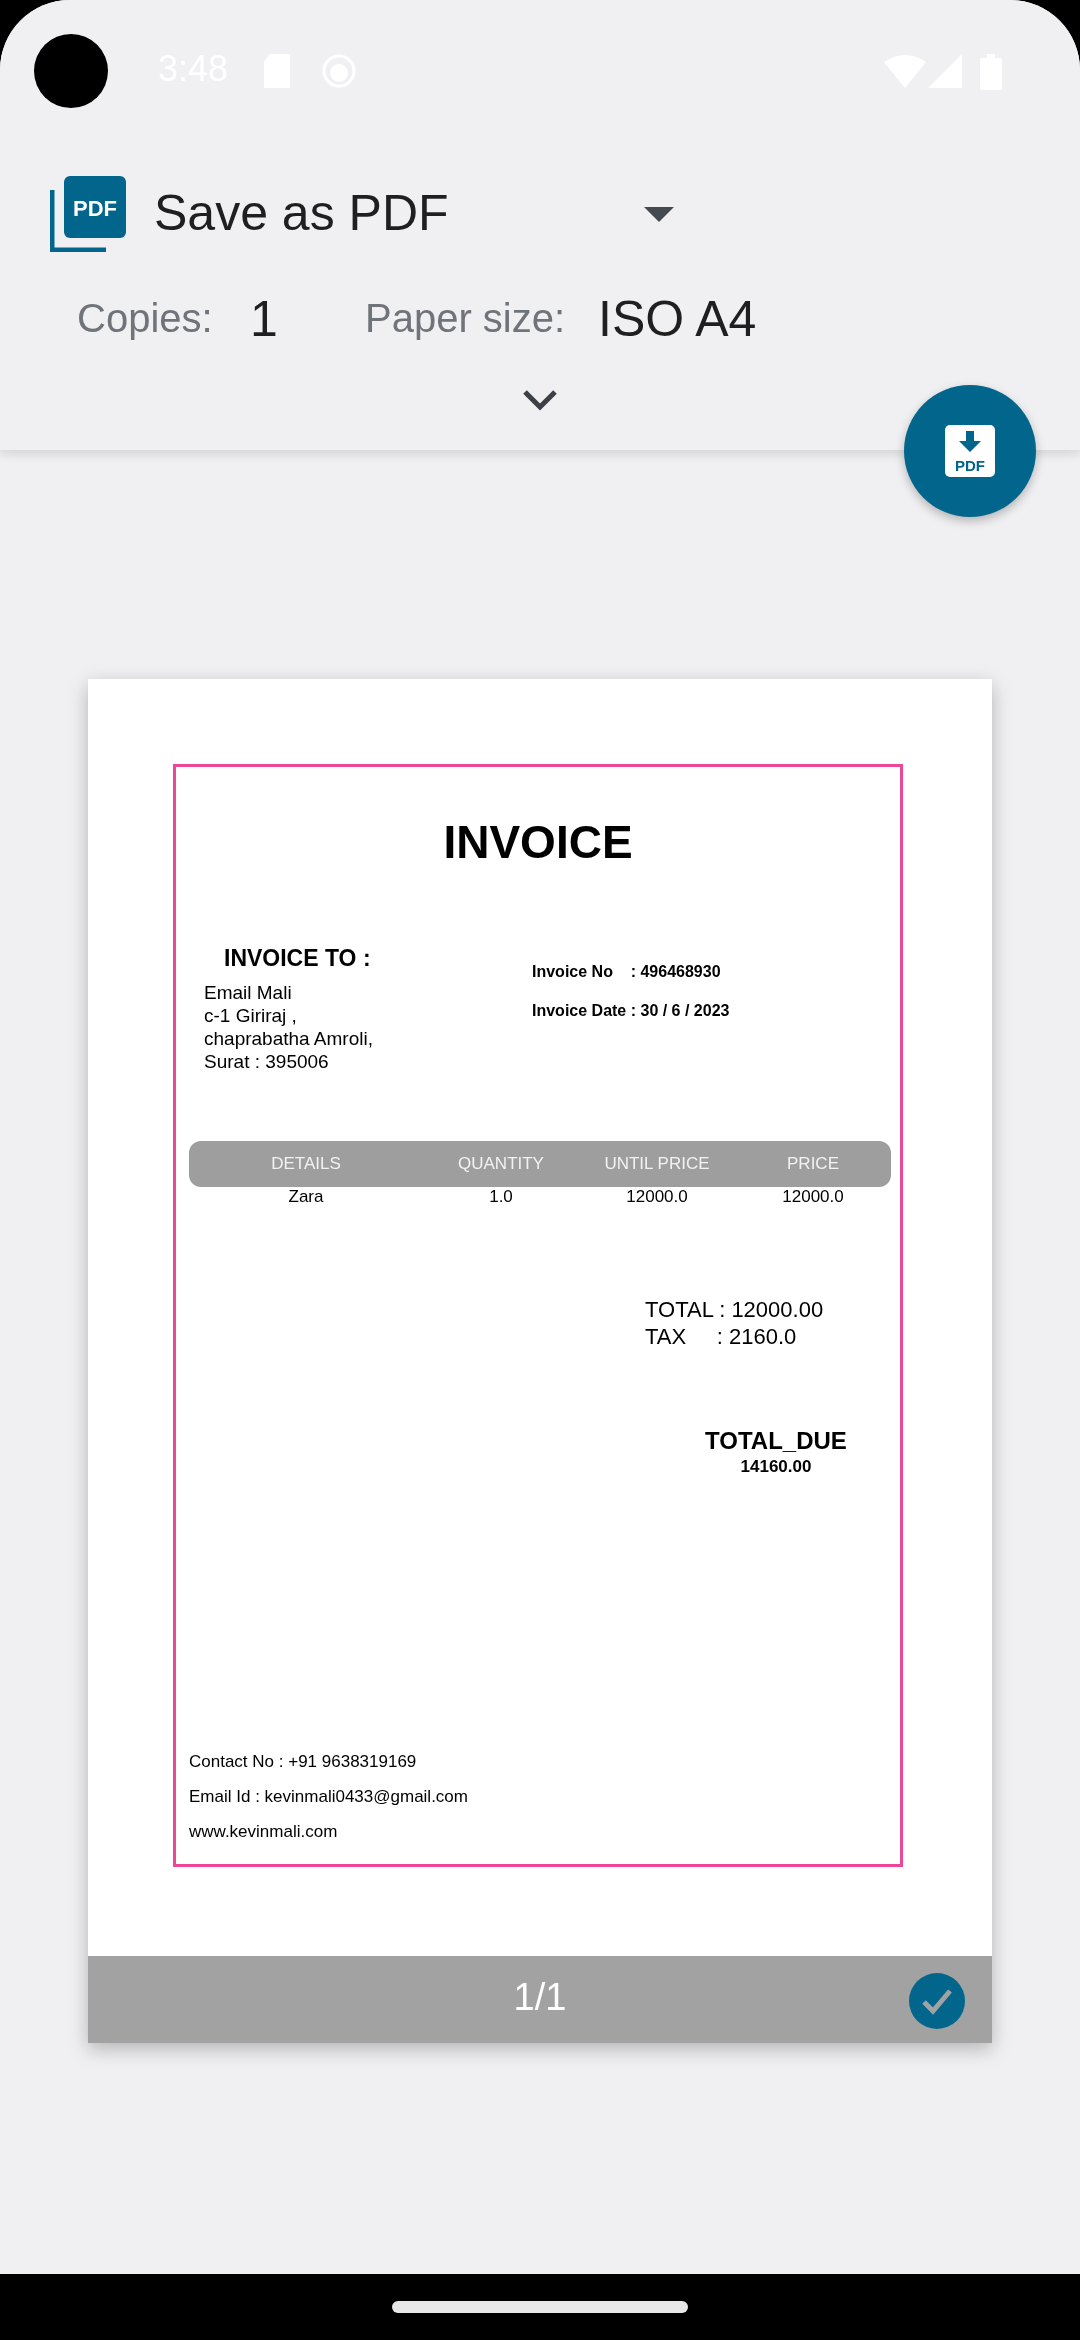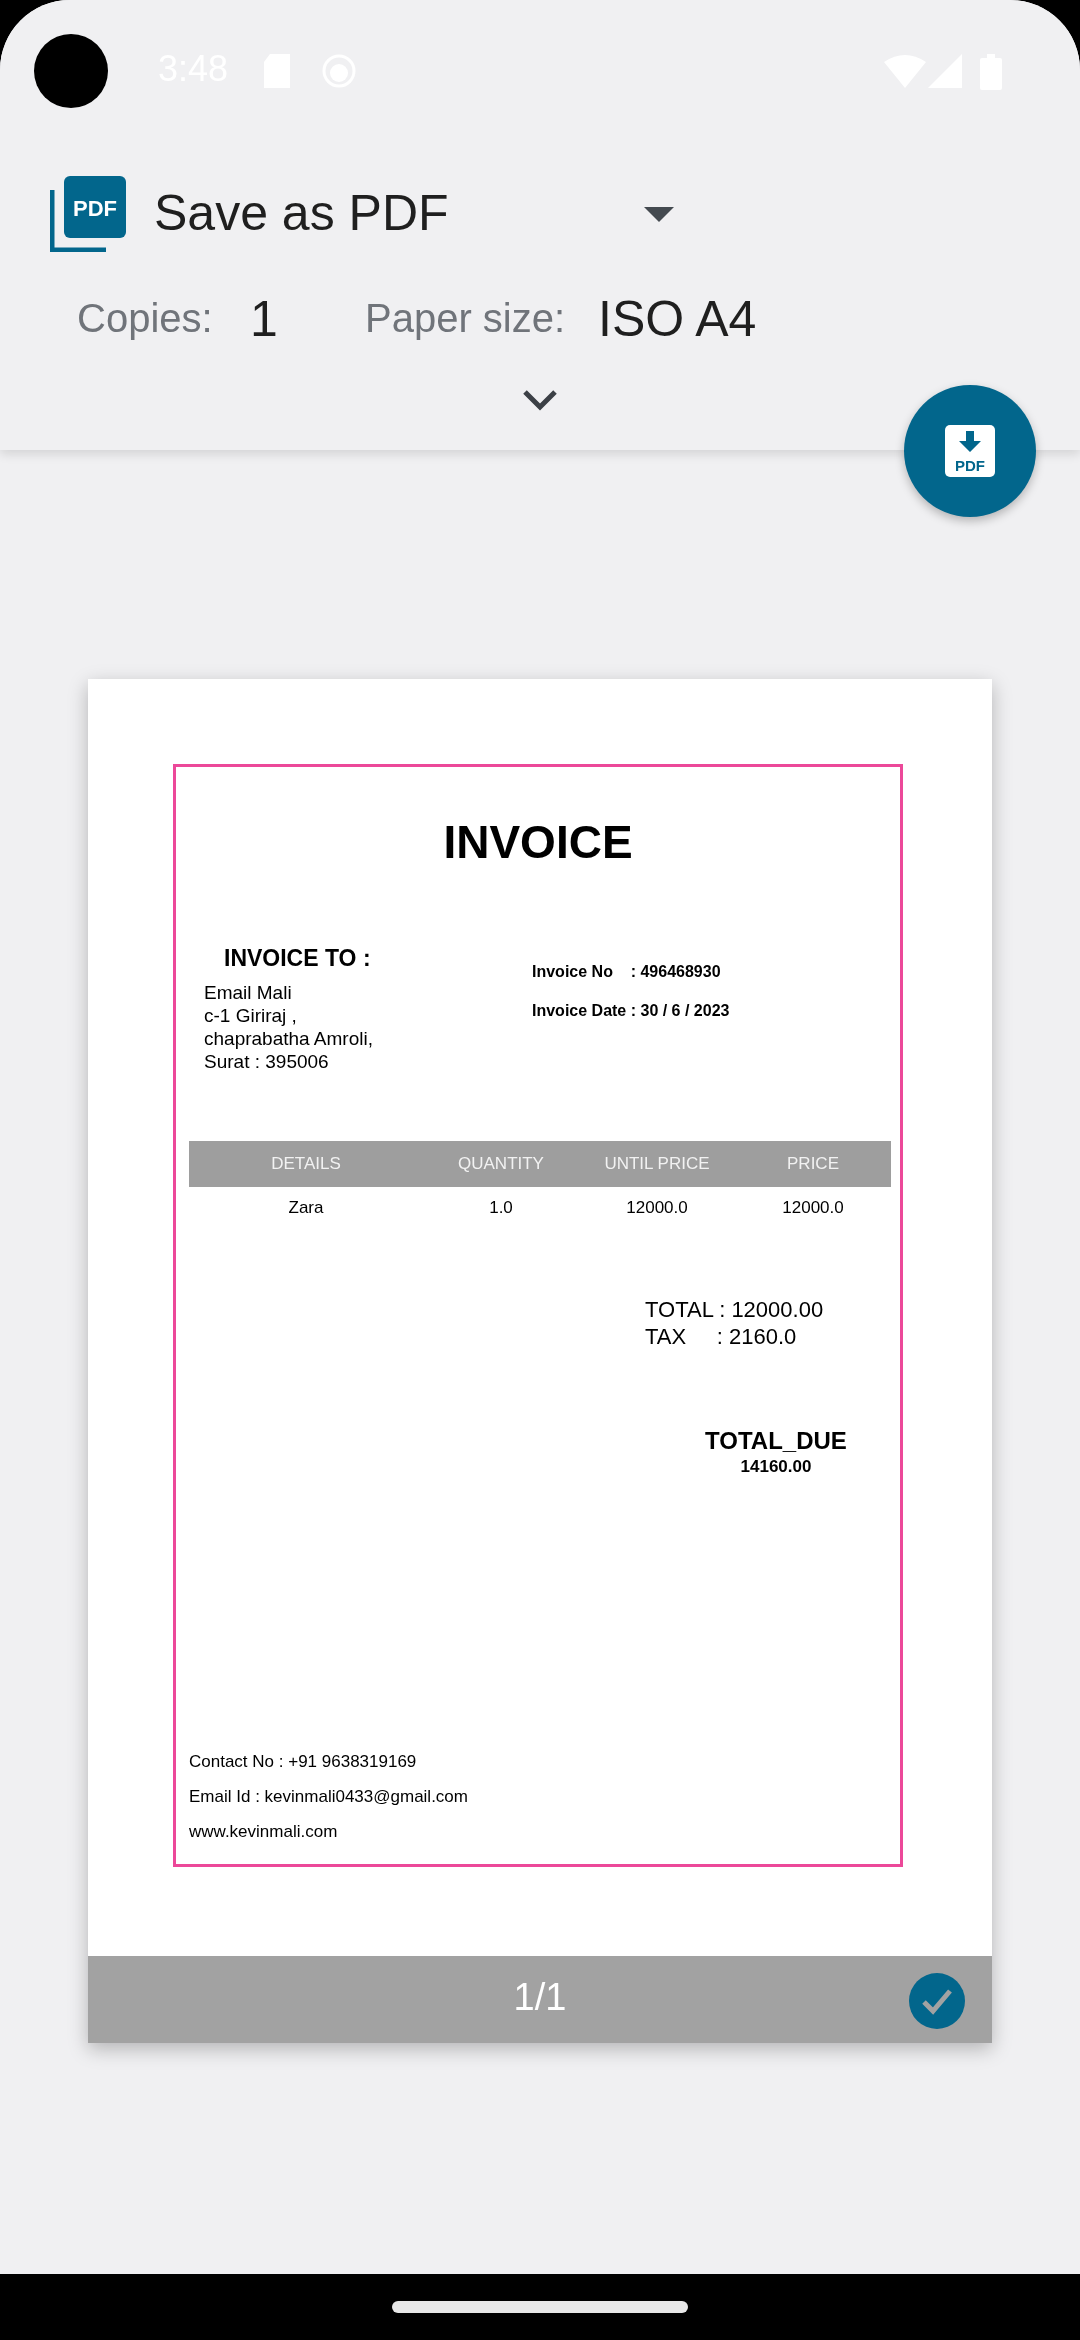--- a/index.html
+++ b/index.html
@@ -15,24 +15,24 @@
   .opt-label{position:absolute;top:296px;font-size:40px;color:#70747a;}
   .opt-value{position:absolute;top:290px;font-size:50px;color:#1f1f1f;}
   .expand{position:absolute;left:522px;top:388px;width:36px;height:24px;}
   .fab{position:absolute;left:904px;top:385px;width:132px;height:132px;border-radius:50%;background:#02668c;z-index:3;box-shadow:0 4px 10px rgba(0,0,0,0.25);display:flex;align-items:center;justify-content:center;}
   .page{position:absolute;left:88px;top:679px;width:904px;height:1364px;background:#fff;box-shadow:0 6px 18px rgba(0,0,0,0.25);}
   .inv{position:absolute;left:85px;top:85px;width:730px;height:1103px;border:3px solid #ec4899;box-sizing:border-box;padding-left:28px;}
   .inv-title{position:absolute;left:0;width:100%;top:48px;text-align:center;font-size:46px;font-weight:bold;color:#000;}
   .bill-to{position:absolute;left:28px;top:178px;font-size:23px;font-weight:bold;color:#000;margin-left:20px;}
   .addr{position:absolute;left:28px;top:214px;font-size:19px;line-height:23px;color:#000;}
   .meta{position:absolute;left:356px;font-size:16px;font-weight:bold;color:#000;white-space:pre;}
-  .thead{position:absolute;left:13px;top:374px;width:702px;height:46px;background:#9e9e9e;display:flex;align-items:center;}
+  .thead{position:absolute;left:13px;top:374px;width:702px;height:46px;background:#9e9e9e;display:flex;align-items:center;border-radius:12px;}
   .th,.td{text-align:center;font-size:17px;}
   .th{color:#f2f2f2;}
-  .trow{position:absolute;left:13px;top:420px;width:702px;height:42px;display:flex;align-items:center;}
+  .trow{position:absolute;left:13px;top:420px;width:702px;height:42px;display:flex;}
   .td{color:#000;}
   .c1{width:234px}.c2{width:156px}.c3{width:156px}.c4{width:156px}
   .tot{position:absolute;left:469px;font-size:22px;color:#000;white-space:pre;}
   .due{position:absolute;left:500px;width:200px;text-align:center;font-weight:bold;color:#000;}
   .contact{position:absolute;left:13px;font-size:17px;color:#000;}
   .pbar{position:absolute;left:0;top:1277px;width:904px;height:87px;background:#a2a2a2;}
   .pnum{position:absolute;left:0;width:100%;top:20px;text-align:center;font-size:38px;color:#fff;}
   .check{position:absolute;left:821px;top:17px;width:56px;height:56px;border-radius:50%;background:#02668c;}
   .navbar{position:absolute;left:0;top:2274px;width:1080px;height:66px;background:#000;}
   .handle{position:absolute;left:392px;top:2301px;width:296px;height:12px;border-radius:6px;background:#e8e8e8;}

